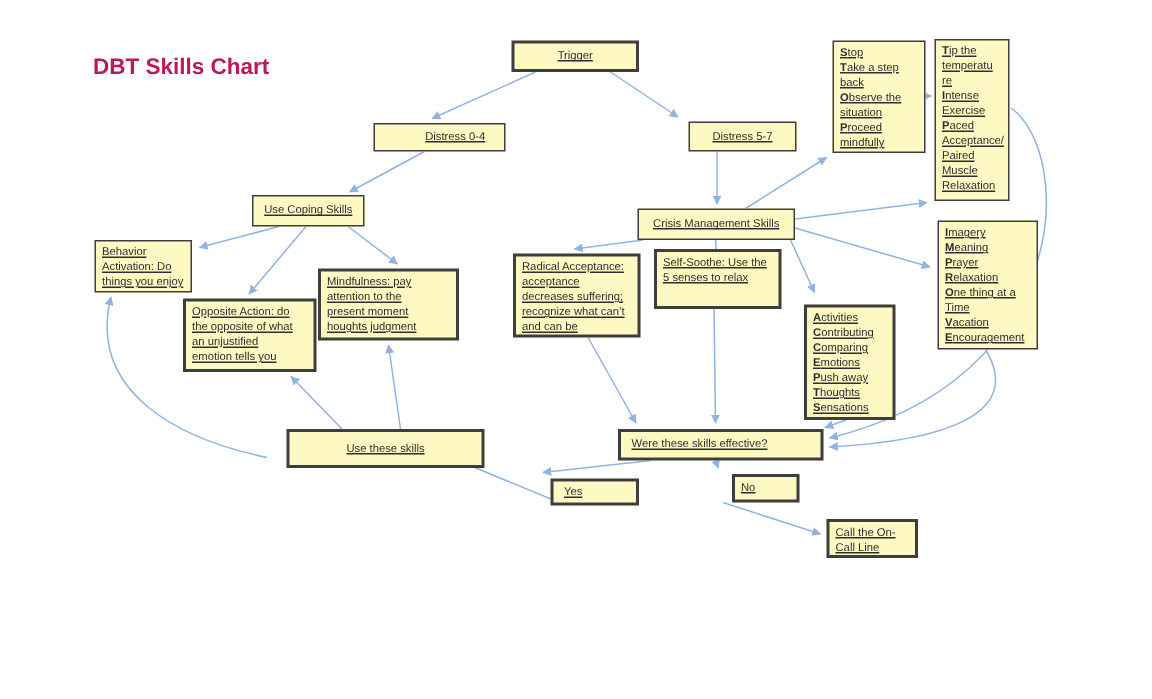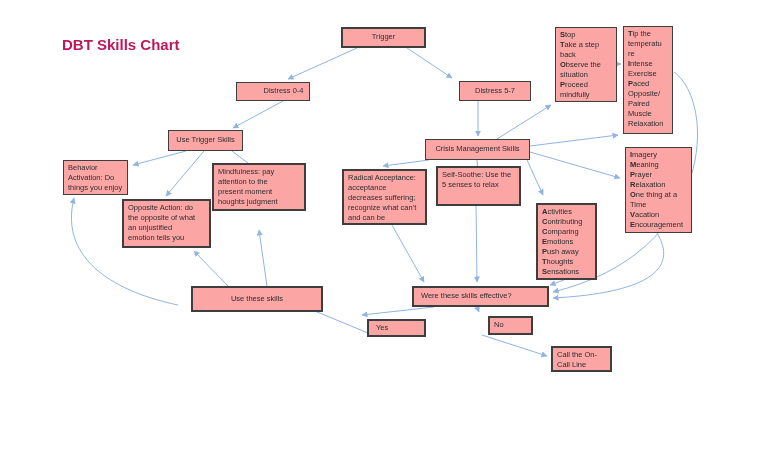--- a/index.html
+++ b/index.html
@@ -3,44 +3,44 @@
 <meta charset="utf-8">
 <style>
   html,body{margin:0;padding:0;background:#ffffff;}
   #canvas{
     position:relative;width:768px;height:466px;background:#ffffff;overflow:hidden;
     font-family:"Liberation Sans",sans-serif;color:#2e2e2e;
   }
   #edge-layer{position:absolute;left:0;top:0;z-index:1;}
   .edge{fill:none;stroke:#8FB4E3;stroke-width:1;}
   .node{
-    position:absolute;z-index:2;background:#fca5a5;border:1.5px solid #3e3e3e;
-    box-sizing:border-box;font-size:7.5px;line-height:10.5px;
+    position:absolute;z-index:2;background:#fef9c3;border:1.5px solid #3e3e3e;
+    box-sizing:border-box;font-size:7.5px;line-height:10.5px;text-decoration:underline;
   }
   .node.center{display:flex;align-items:center;justify-content:center;text-align:center;}
   .node.lines{padding:2px 4px;text-align:left;line-height:10px;}
   .node.thick{border-width:2.2px;}
   .node.med{border-width:2px;}
   .node.vcenter-left{display:flex;align-items:center;padding-left:7px;}
   b{font-weight:bold;}
   #title{
     position:absolute;left:62px;top:36px;z-index:2;
     font-size:15px;font-weight:bold;color:#be185d;letter-spacing:0px;
   }
   
   #trigger   {left:341px;top:27px; width:85px; height:21px;}
-  #d04       {left:236px;top:82px; width:74px; height:19px;padding-left:21px;}
+  #d04       {left:249px;top:82px; width:88px; height:19px;padding-left:21px;}
   #d57       {left:441px;top:81px; width:72px; height:20px;margin-left:18px;}
   #coping    {left:168px;top:130px;width:75px; height:21px;}
   #crisis    {left:425px;top:139px;width:105px;height:21px;}
   #stopbox   {left:555px;top:27px; width:62px; height:75px;}
   #tipbox    {left:623px;top:26px; width:50px; height:108px;}
   #behavior  {left:63px; top:160px;width:65px; height:35px;}
   #opposite  {left:122px;top:199px;width:89px; height:49px;}
-  #mindful   {left:212px;top:163px;width:94px; height:48px;}
+  #mindful   {left:212px;top:179px;width:94px; height:48px;}
   #radical   {left:342px;top:169px;width:85px; height:56px;}
   #soothe    {left:436px;top:166px;width:85px; height:40px;}
   #accepts   {left:536px;top:203px;width:61px; height:77px;}
   #improve   {left:625px;top:147px;width:67px; height:86px;}
   #usethese  {left:191px;top:286px;width:132px;height:26px;}
   #effective {left:412px;top:286px;width:137px;height:21px;}
   #yesbox    {left:367px;top:319px;width:59px; height:18px;}
   #nobox     {left:462px;top:316px;width:45px; height:19px;}
   #callbox   {left:551px;top:346px;width:61px; height:26px;}
 </style>
@@ -81,40 +81,40 @@
       <path d="M178,305 C120,293 58,262 74,198" class="edge" marker-end="url(#ah)"></path>
       <path d="M674,72 C716,102 716,252 553,292" class="edge" marker-end="url(#ah)"></path>
       <path d="M657,233 C683,276 630,294 553,298" class="edge" marker-end="url(#ah)"></path>
     </svg>
 
   <div id="title">DBT Skills Chart</div>
 
   <div class="node center thick" id="trigger">Trigger</div>
   <div class="node center" id="d04">Distress 0-4</div>
   <div class="node center" id="d57">Distress 5-7</div>
-  <div class="node center" id="coping">Use Trigger Skills</div>
+  <div class="node center" id="coping">Use Coping Skills</div>
   <div class="node center" id="crisis">Crisis Management Skills</div>
 
   <div class="node lines" id="stopbox">
       <div><b>S</b>top</div>
       <div><b>T</b>ake a step</div>
       <div>back</div>
       <div><b>O</b>bserve the</div>
       <div>situation</div>
       <div><b>P</b>roceed</div>
       <div>mindfully</div>
     </div>
   <div class="node lines" id="tipbox">
       <div><b>T</b>ip the</div>
       <div>temperatu</div>
       <div>re</div>
       <div><b>I</b>ntense</div>
       <div>Exercise</div>
       <div><b>P</b>aced</div>
-      <div>Opposite/</div>
+      <div>Acceptance/</div>
       <div>Paired</div>
       <div>Muscle</div>
       <div>Relaxation</div>
     </div>
 
   <div class="node lines med" id="opposite">
       <div>Opposite Action: do</div>
       <div>the opposite of what</div>
       <div>an unjustified</div>
       <div>emotion tells you</div>

